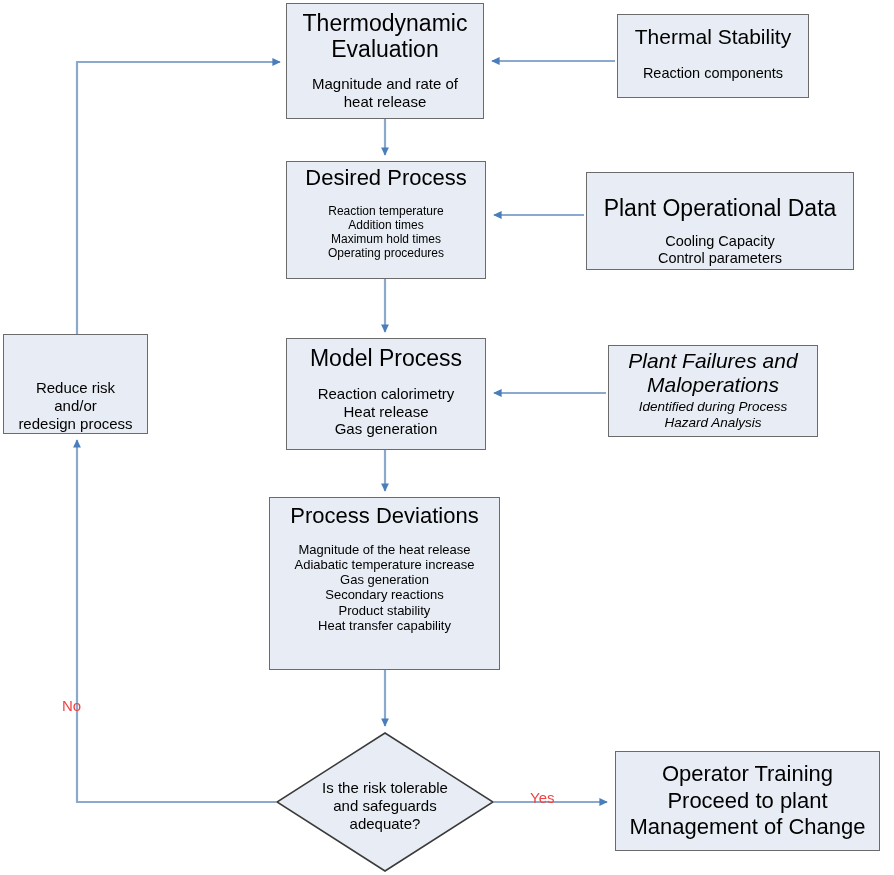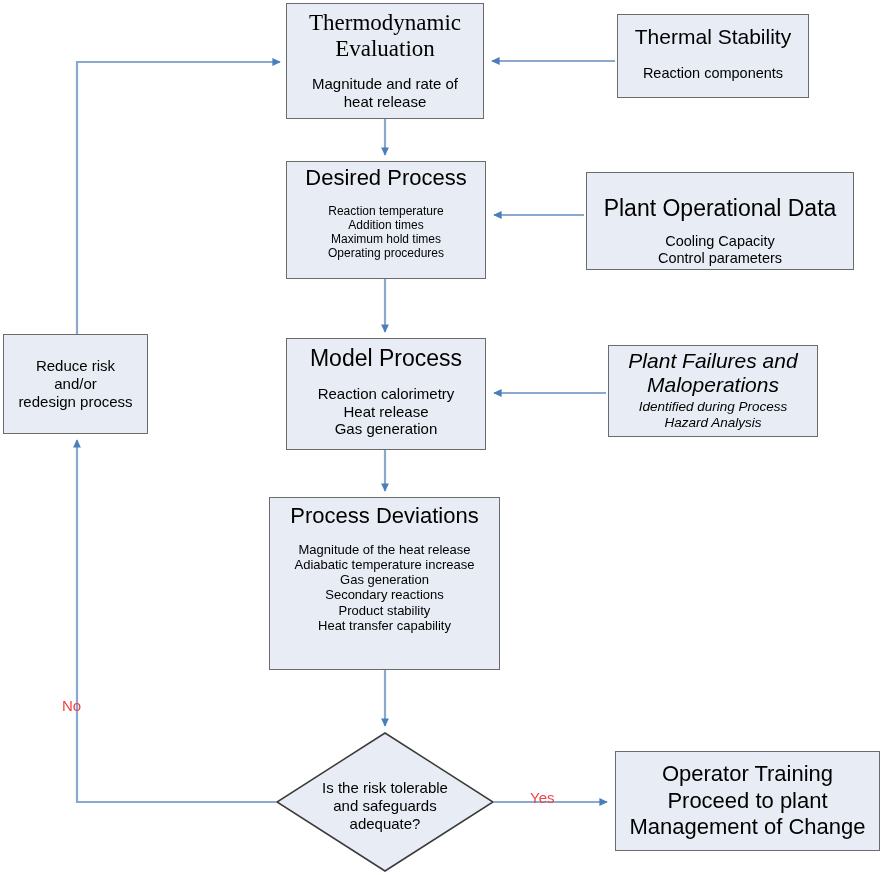--- a/index.html
+++ b/index.html
@@ -10,21 +10,21 @@
 
   .node{position:absolute;box-sizing:border-box;background:#e8edf5;
         border:1.4px solid #6b6b6b;display:flex;flex-direction:column;
         align-items:center;justify-content:flex-start;text-align:center;}
   .node .title{font-size:21px;line-height:1.13;color:#000;}
   .node .body{font-size:14.5px;line-height:1.17;color:#000;}
   .node .sub{font-size:14px;line-height:1.17;color:#000;}
 
   
   #thermo-eval{left:286px;top:3px;width:198px;height:116px;padding-top:6px;}
-  #thermo-eval .title{font-size:23px;font-family:Liberation Serif, serif;}
+  #thermo-eval .title{font-size:23px;}
   #thermo-eval .body{margin-top:13px;font-size:15px;}
 
   #thermal-stability{left:617px;top:14px;width:192px;height:84px;padding-top:10px;}
   #thermal-stability .title{font-size:21px;}
   #thermal-stability .body{margin-top:16px;font-size:14.5px;}
 
   #desired-process{left:286px;top:161px;width:200px;height:118px;padding-top:4px;}
   #desired-process .title{font-size:22px;}
   #desired-process .body{margin-top:13px;font-size:12px;}
 
@@ -38,21 +38,21 @@
 
   #plant-failures{left:608px;top:345px;width:210px;height:92px;padding-top:3px;font-style:italic;}
   #plant-failures .title{font-size:21px;}
   #plant-failures .sub{margin-top:3px;font-size:13.5px;}
 
   #process-deviations{left:269px;top:497px;width:231px;height:173px;padding-top:6px;}
   #process-deviations .title{font-size:22px;}
   #process-deviations .body{margin-top:13px;font-size:13px;}
 
   #reduce-risk{left:3px;top:334px;width:145px;height:100px;
-               justify-content:center;padding:0 4px;}
+               justify-content:flex-end;padding:0 4px;}
   #reduce-risk .body{font-size:15px;line-height:1.2;}
 
   #operator-training{left:615px;top:751px;width:265px;height:100px;
                      justify-content:center;}
   #operator-training .title{font-size:22px;line-height:1.2;}
 
   
   #decision{position:absolute;left:276px;top:732px;width:218px;height:140px;}
   #decision .dtext{position:absolute;left:0;top:47px;width:218px;
                    text-align:center;font-size:15px;line-height:1.2;color:#000;}

